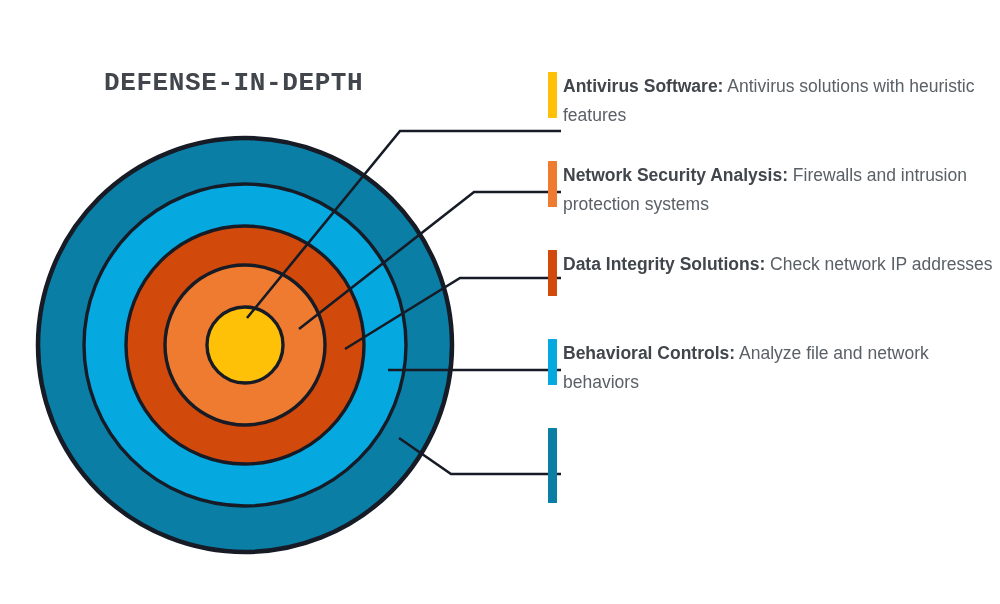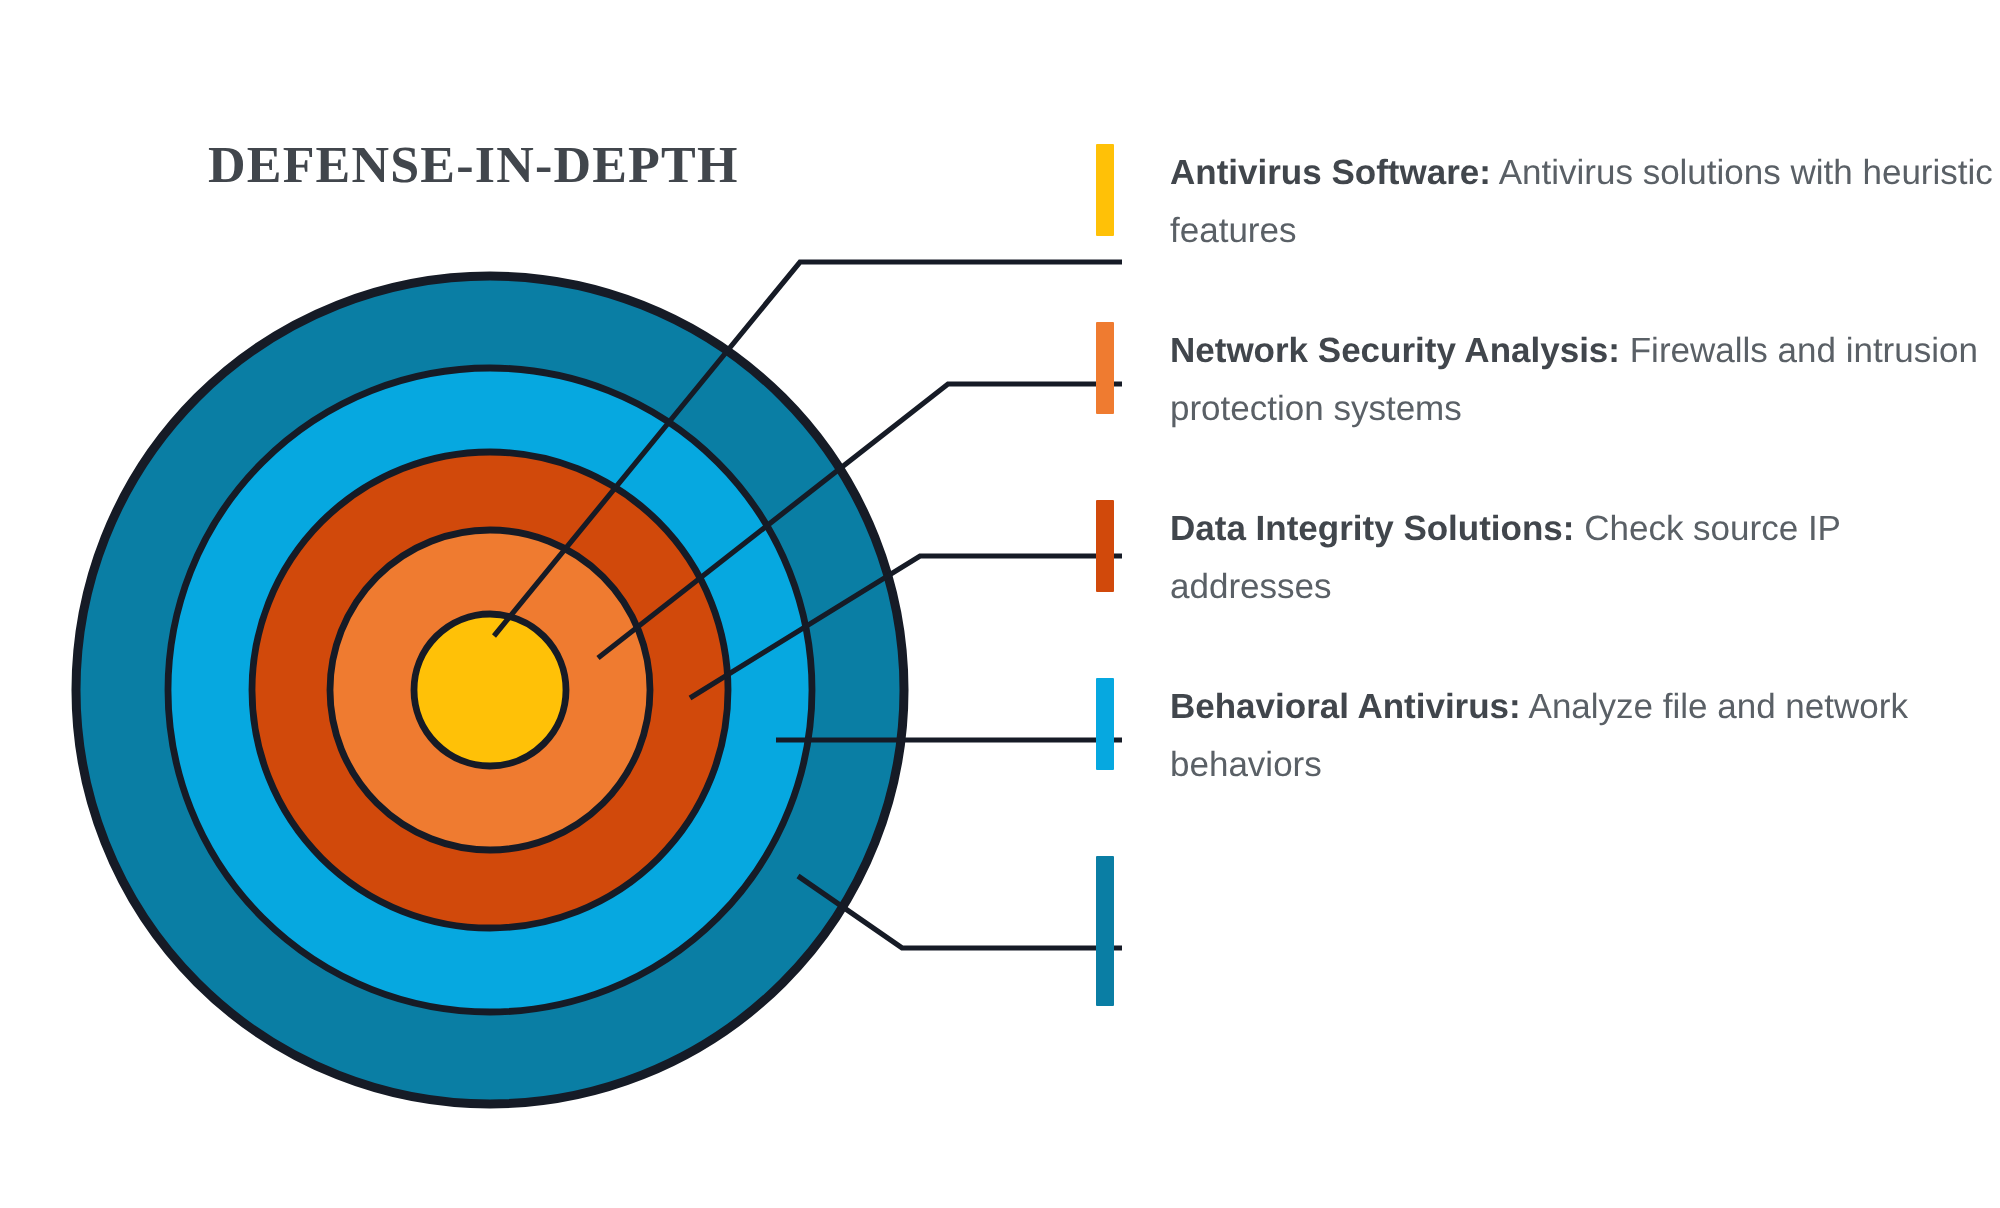--- a/index.html
+++ b/index.html
@@ -24,21 +24,21 @@
     height: 604px;
   }
   .diagram-title {
     position: absolute;
     left: 104px;
     top: 68px;
     font-size: 26px;
     font-weight: bold;
     letter-spacing: 0.6px;
     color: #41464c;
-    font-family: Liberation Serif, serif;
+    font-family: Liberation Mono, monospace;
     white-space: nowrap;
   }
   #legend {
     position: absolute;
     left: 548px;
     top: 0;
     width: 452px;
     height: 604px;
   }
   .legend-item {
@@ -47,21 +47,21 @@
     width: 452px;
     display: flex;
     align-items: flex-start;
   }
   .legend-swatch {
     flex: 0 0 auto;
     width: 9px;
     border-radius: 0.5px;
   }
   .legend-text {
-    margin-left: 28px;
+    margin-left: 6px;
     font-size: 17.5px;
     line-height: 29px;
     color: #5a6066;
     font-family: "Liberation Sans", sans-serif;
     font-weight: normal;
   }
   .legend-text b {
     color: #41464c;
     font-weight: bold;
   }
@@ -94,24 +94,24 @@
       <div class="legend-item" style="top: 72px;">
         <div class="legend-swatch" style="background: rgb(255, 193, 7); height: 46px;"></div>
         <div class="legend-text"><b>Antivirus Software:</b><span> Antivirus solutions with heuristic features</span></div>
       </div>
       <div class="legend-item" style="top: 161px;">
         <div class="legend-swatch" style="background: rgb(239, 123, 48); height: 46px;"></div>
         <div class="legend-text"><b>Network Security Analysis:</b><span> Firewalls and intrusion protection systems</span></div>
       </div>
       <div class="legend-item" style="top: 250px;">
         <div class="legend-swatch" style="background: rgb(209, 73, 11); height: 46px;"></div>
-        <div class="legend-text"><b>Data Integrity Solutions:</b><span> Check source IP addresses</span></div>
+        <div class="legend-text"><b>Data Integrity Solutions:</b><span> Check network IP addresses</span></div>
       </div>
       <div class="legend-item" style="top: 339px;">
         <div class="legend-swatch" style="background: rgb(6, 168, 224); height: 46px;"></div>
-        <div class="legend-text"><b>Behavioral Antivirus:</b><span> Analyze file and network behaviors</span></div>
+        <div class="legend-text"><b>Behavioral Controls:</b><span> Analyze file and network behaviors</span></div>
       </div>
       <div class="legend-item" style="top: 428px;">
         <div class="legend-swatch" style="background: rgb(10, 126, 164); height: 75px;"></div>
       </div>
     </div>
 
 </div>
 
 </body></html>

